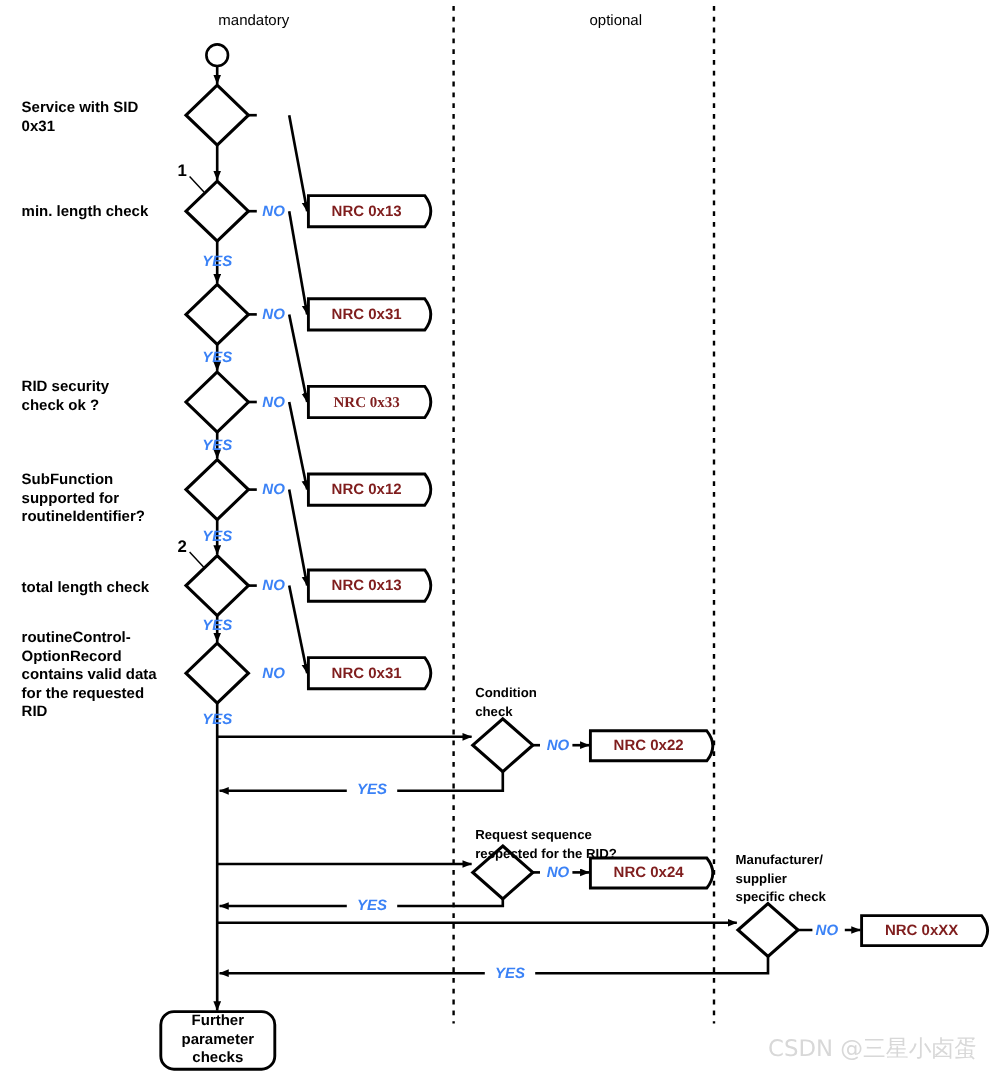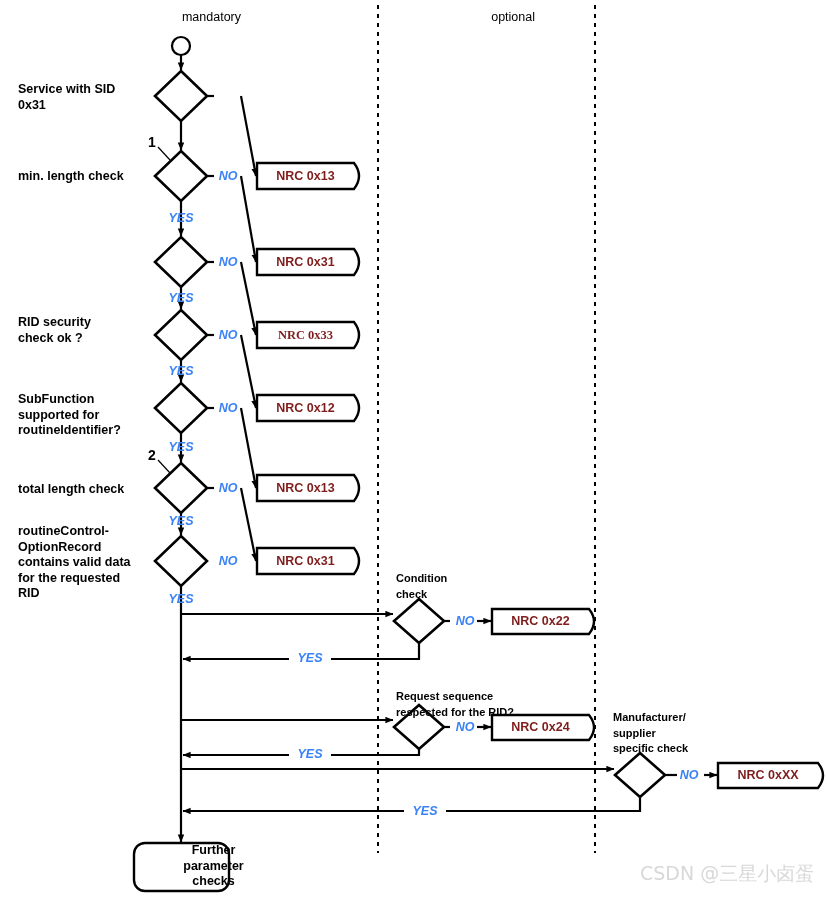--- a/index.html
+++ b/index.html
@@ -208,19 +208,19 @@
   <div class="edge-label" style="left:160px; top:211px; width:42px;">YES</div>
   <div class="edge-label" style="left:160px; top:291px; width:42px;">YES</div>
   <div class="edge-label" style="left:160px; top:364px; width:42px;">YES</div>
   <div class="edge-label" style="left:160px; top:440px; width:42px;">YES</div>
   <div class="edge-label" style="left:160px; top:514px; width:42px;">YES</div>
   <div class="edge-label" style="left:160px; top:592px; width:42px;">YES</div>
   <div class="edge-label" style="left:289px; top:651px; width:42px; background:#fff;">YES</div>
   <div class="edge-label" style="left:289px; top:747px; width:42px; background:#fff;">YES</div>
   <div class="edge-label" style="left:404px; top:804px; width:42px; background:#fff;">YES</div>
 
-  <div class="terminal-text" style="left:134px; top:843px; width:95px;margin-left:32px;">Further
+  <div class="terminal-text" style="left:134px; top:843px; width:95px;">Further
 parameter
 checks</div>
 
   <div class="watermark" style="left:640px; top:861px;">CSDN @三星小卤蛋</div>
 
 </div>
 
 </body></html>

